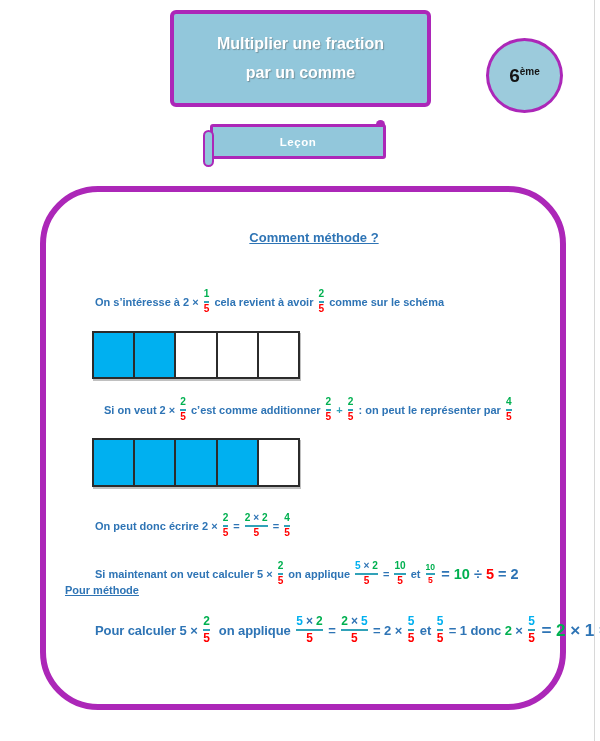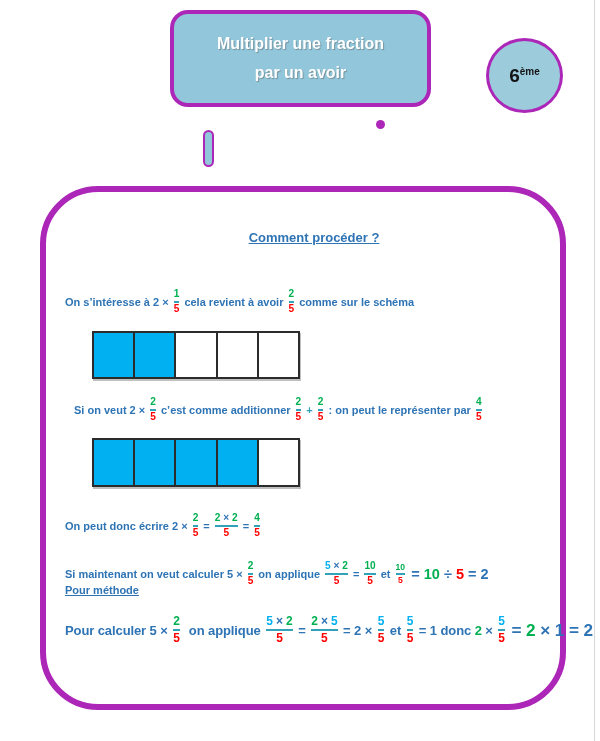--- a/index.html
+++ b/index.html
@@ -6,21 +6,21 @@
     --blue:#2E74B5; --green:#00B050; --red:#FF0000; --cyan:#00B0F0;
     --teal:#31A2B8; --boxfill:#92C7DB; --magenta:#AC27B8; --barfill:#00B0F0;
   }
   *{box-sizing:border-box; margin:0; padding:0;}
   body{font-family:"Liberation Sans", sans-serif; background:#fff;}
   .page{position:relative; width:600px; height:741px; background:#fff; overflow:hidden;}
   .page-edge{position:absolute; left:594px; top:0; width:1px; height:741px; background:#d8d8d8;}
 
   
   .title-box{position:absolute; left:170px; top:10px; width:261px; height:97px;
-    background:var(--boxfill); border:4px solid var(--magenta); border-radius:18px;
+    background:var(--boxfill); border:4px solid var(--magenta); border-radius:6px;
     display:flex; flex-direction:column; align-items:center; justify-content:center; gap:11px;
     color:#fff; font-weight:bold; font-size:16px; text-shadow:1px 1px 1px rgba(80,80,80,.45);}
 
   
   .badge{position:absolute; left:486px; top:38px; width:77px; height:75px;
     background:#9CCBDC; border:3px solid var(--magenta); border-radius:50%;
     display:flex; align-items:center; justify-content:center; color:#141414;}
   .badge .num{font-size:19px; font-weight:600;}
   .badge sup{font-size:10px; font-weight:600; vertical-align:super; margin-top:-8px; display:inline-block;}
 
@@ -39,21 +39,21 @@
   .main-box{position:absolute; left:40px; top:186px; width:526px; height:524px;
     background:#fff; border:6px solid var(--magenta); border-radius:58px;}
   .heading{position:absolute; left:0; top:38px; width:100%; text-align:center;
     padding-left:22px; color:var(--blue); font-weight:bold; font-size:13px;
     text-decoration:underline;}
   .alt-heading{position:absolute; left:19px; top:392px; color:var(--blue);
     font-weight:bold; font-size:11px; text-decoration:underline;}
 
   
   .fline{position:absolute; display:flex; align-items:center; height:36px;
-    font-weight:bold; font-size:11px; white-space:pre;}
+    font-weight:bold; font-size:11px; white-space:pre;margin-left:30px;}
   .l1{left:19px; top:92px;}
   .l2{left:28px; top:200px;}
   .l3{left:19px; top:316px;}
   .l4{left:19px; top:364px;}
   .l5{left:19px; top:420px; font-size:13px; letter-spacing:-0.1px;}
   .tok{white-space:pre;}
   .tok.big{font-size:1.32em;}
   .frac{display:inline-flex; flex-direction:column; align-items:center;
     margin:0 2px; line-height:1.05; font-size:0.92em; font-weight:bold;}
   .frac.small{font-size:0.78em;}
@@ -66,35 +66,38 @@
   .bar .cell{flex:1; border:2px solid #2b2b2b; background:#fff;}
   .bar .cell + .cell{margin-left:-2px;}
 </style>
 </head>
 <body>
 
 <div class="page">
 
   <div class="title-box">
     <div>Multiplier une fraction</div>
-    <div>par un avoir</div>
+    <div>par un comme</div>
   </div>
 
   <div class="badge">
     <span class="num">6</span>
       <sup>ème</sup>
   </div>
 
   <div class="lecon">
     <span class="lecon-knob"></span>
+    <div class="lecon-body">
+      <span>Leçon</span>
+    </div>
     <span class="lecon-roll"></span>
   </div>
 
   <div class="main-box">
-    <div class="heading">Comment procéder ?</div>
+    <div class="heading">Comment méthode ?</div>
 
     <div class="fline l1"><span class="tok" style="color: rgb(46, 116, 181);">On s’intéresse à 2 × </span><span class="frac"><span><span class="tok" style="color: rgb(0, 176, 80);">1</span></span><span class="vinc"></span><span><span class="tok" style="color: rgb(255, 0, 0);">5</span></span></span><span class="tok" style="color: rgb(46, 116, 181);"> cela revient à avoir </span><span class="frac"><span><span class="tok" style="color: rgb(0, 176, 80);">2</span></span><span class="vinc"></span><span><span class="tok" style="color: rgb(255, 0, 0);">5</span></span></span><span class="tok" style="color: rgb(46, 116, 181);"> comme sur le schéma</span></div>
     <div class="bar b1">
         <div class="cell" style="background: rgb(0, 176, 240);"></div>
         <div class="cell" style="background: rgb(0, 176, 240);"></div>
         <div class="cell"></div>
         <div class="cell"></div>
         <div class="cell"></div>
       </div>
 

